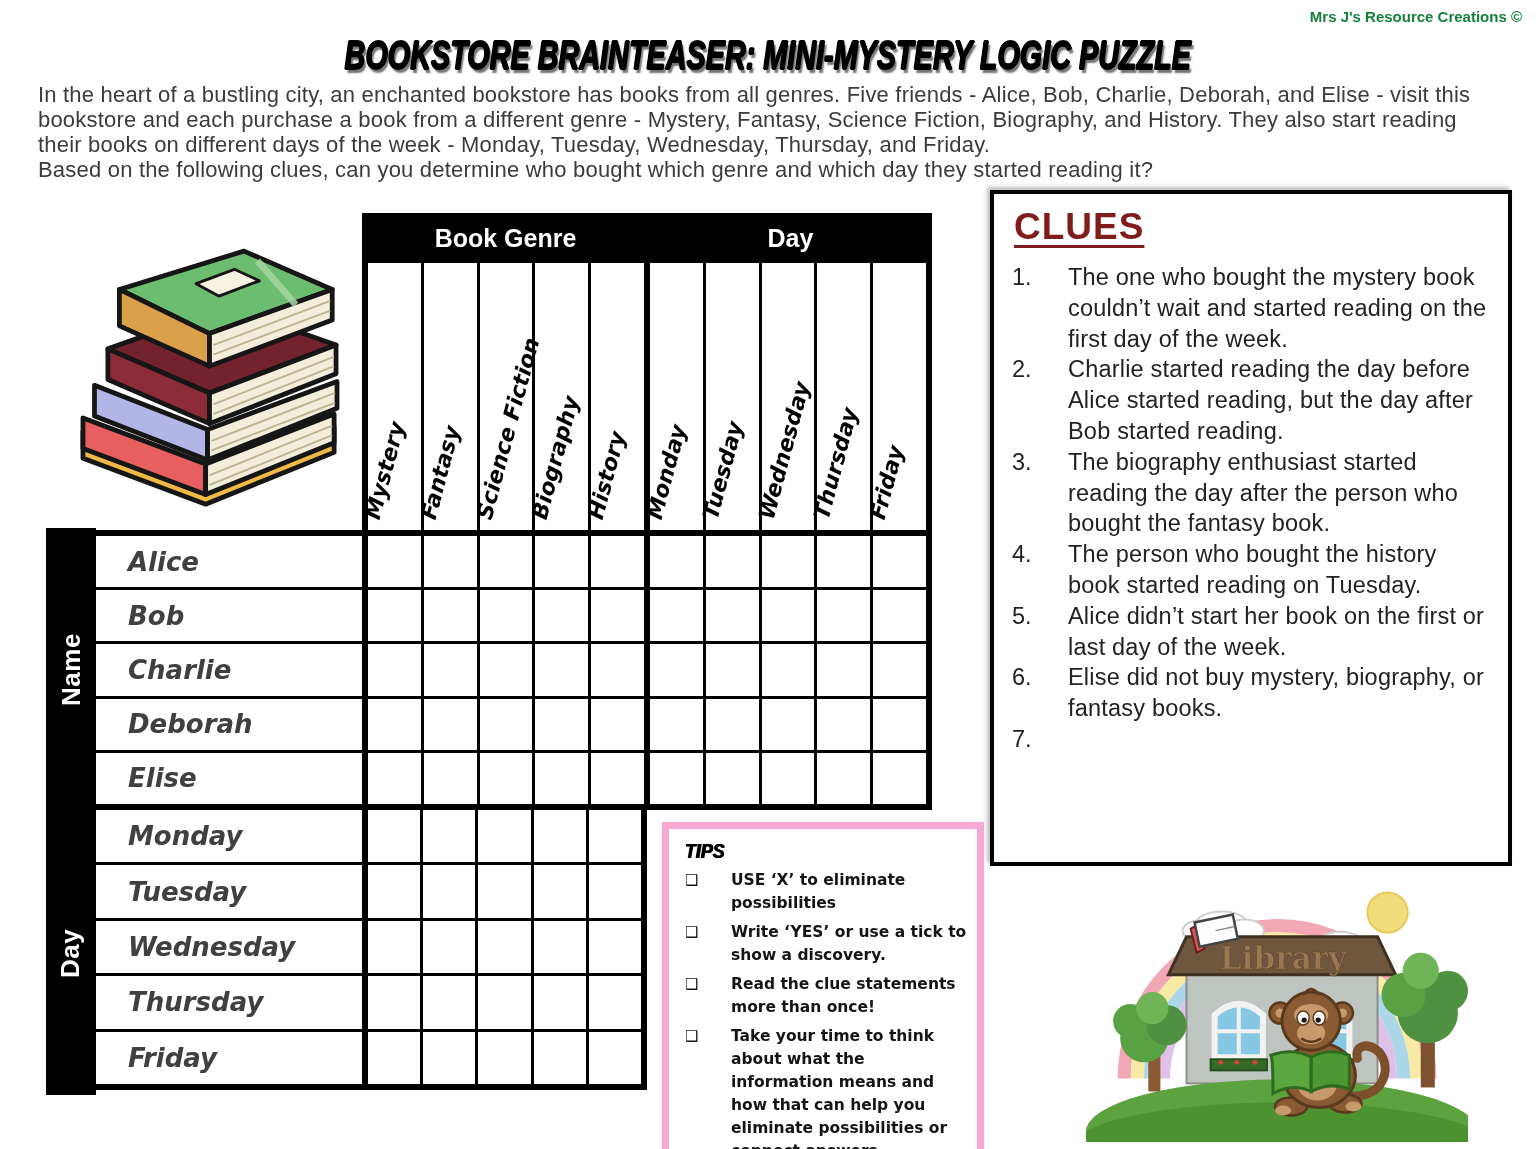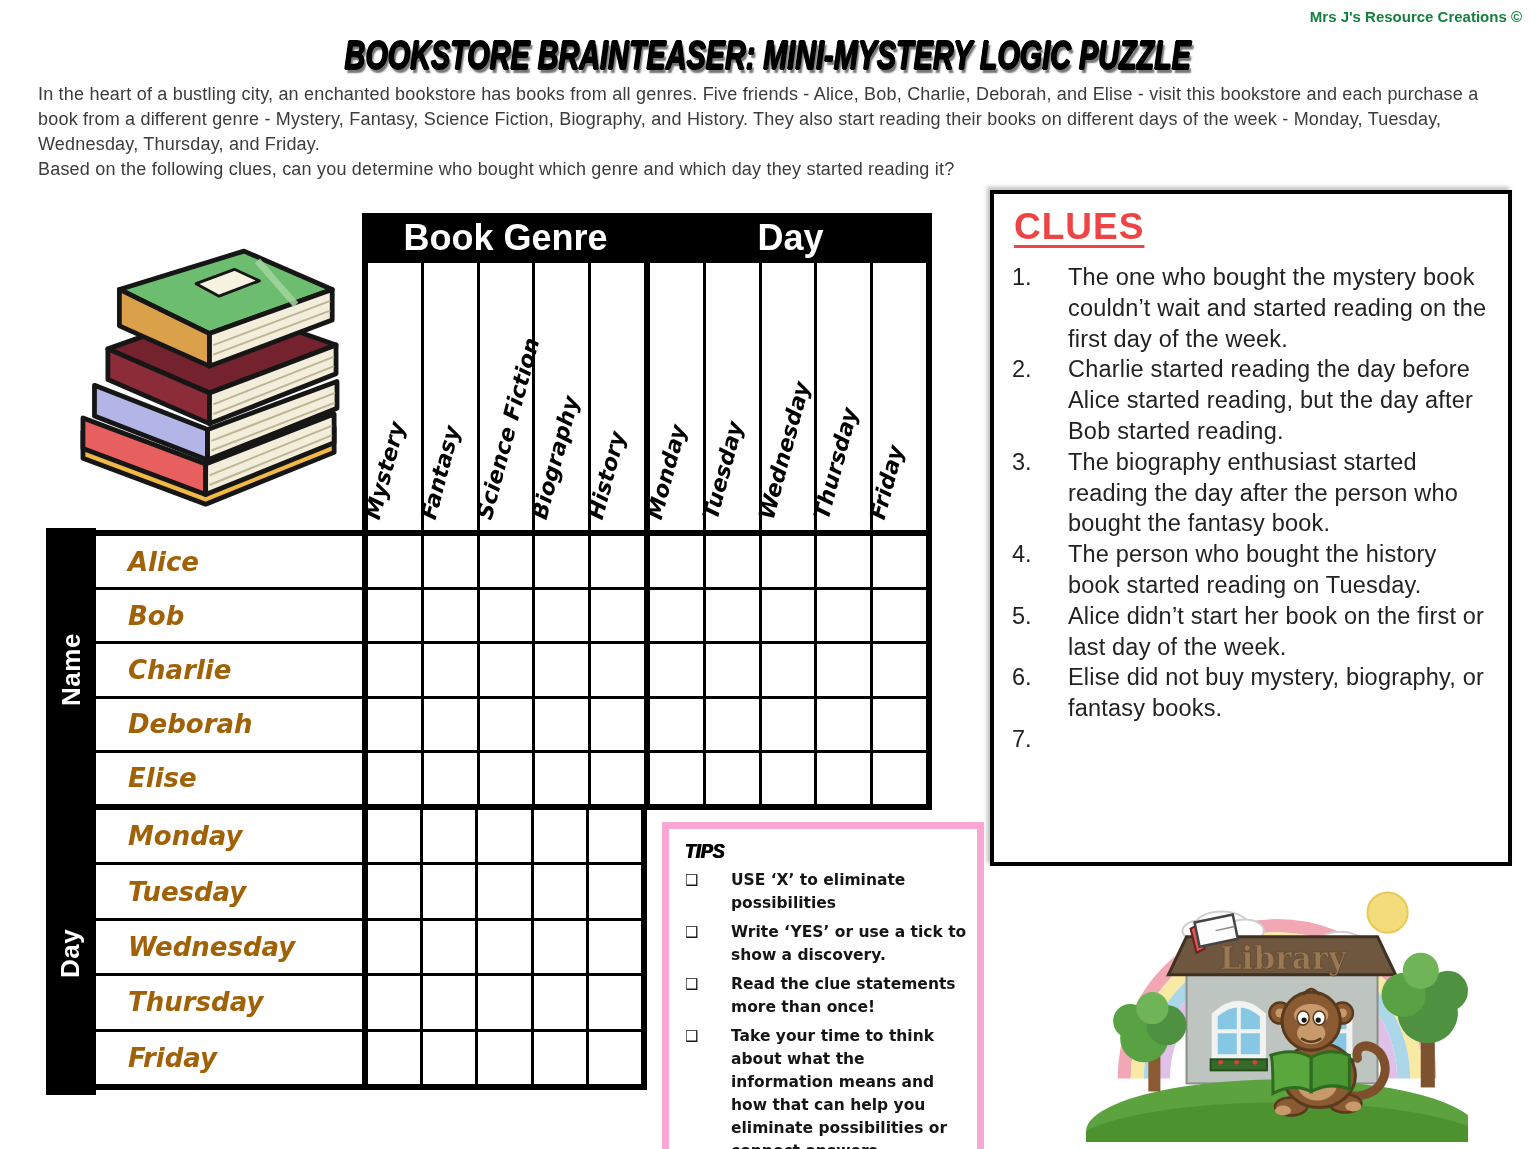--- a/index.html
+++ b/index.html
@@ -14,25 +14,25 @@
     font-size: 15px; font-weight: bold; color: #15803d;
   }
   .title { position: absolute; top: 33px; left: 0; width: 100%; text-align: center; }
   .title span {
     display: inline-block; font-size: 40px; font-weight: bold; font-style: italic;
     letter-spacing: 0px; transform: scaleX(.72); transform-origin: center;
     color:#000; white-space: nowrap;
     text-shadow: 1px 0 0 #000, -1px 0 0 #000, 0 1px 0 #000, 0 -1px 0 #000, 3px 4px 2px rgba(0,0,0,.55);
   }
   .intro { position: absolute; left: 38px; top: 82px; width: 1458px;
-    font-size: 18px; line-height: 25px; color: #3b3b3b; letter-spacing:.2px; }
+    font-size: 22px; line-height: 25px; color: #3b3b3b; letter-spacing:.2px; }
 
   
   .ghbar { position: absolute; left: 362px; top: 213px; width: 570px; height: 50px;
-    background: #000; display: flex; color: #fff; font-weight: bold; font-size: 36px; }
+    background: #000; display: flex; color: #fff; font-weight: bold; font-size: 25px; }
   .ghbar .gh { display: flex; align-items: center; justify-content: center; }
   .gh-genre { width: 287px; } .gh-day { flex: 1; }
 
   .colheads { position: absolute; left: 362px; top: 263px; width: 570px; height: 267px;
     display: flex; border-left: 6px solid #000; border-right: 6px solid #000; background:#fff; }
   .colheads .ch { flex: 1; position: relative; border-right: 3px solid #000; }
   .colheads .ch.sep { border-right: 6px solid #000; }
   .colheads .ch:last-child { border-right: none; }
   .colheads .ch span {
     position: absolute; left: 16px; bottom: 8px; transform-origin: 0 100%;
@@ -46,37 +46,37 @@
   .leftbar .vlabel span { transform: rotate(-90deg); color: #fff; font-weight: bold;
     font-size: 26px; white-space: nowrap; letter-spacing: .5px; }
 
   .rowlabels { position: absolute; left: 96px; width: 266px; height: 280px;
     border-top: 6px solid #000; border-bottom: 6px solid #000;
     display: flex; flex-direction: column; background:#fff; }
   .rowlabels.upperL { top: 530px; }
   .rowlabels.lowerL { top: 810px; border-top: none; }
   .rowlabels .rl { flex: 1; border-bottom: 3px solid #000; display: flex; align-items: center;
     padding-left: 32px; font-family: "DejaVu Sans", sans-serif; font-style: italic;
-    font-weight: bold; font-size: 26px; color:#a16207; }
+    font-weight: bold; font-size: 26px; color:#404040; }
   .rowlabels .rl:last-child { border-bottom: none; }
 
   .cells { position: absolute; border: 6px solid #000; display: flex; flex-direction: column; background: #fff; }
   .cells.upper { left: 362px; top: 530px; width: 570px; height: 280px; }
   .cells.lower { left: 362px; top: 810px; width: 285px; height: 280px; border-top: none; }
   .cells .crow { flex: 1; display: flex; border-bottom: 3px solid #000; }
   .cells .crow:last-child { border-bottom: none; }
   .cells .cell { flex: 1; border-right: 3px solid #000; cursor: pointer; }
   .cells .cell.sep { border-right: 6px solid #000; }
   .cells .cell:last-child { border-right: none; }
 
   
   .clues { position: absolute; left: 990px; top: 190px; width: 522px; height: 676px;
     border: 4px solid #000; background: #fff; padding: 12px 8px 0 18px;
     box-shadow: -3px -3px 4px rgba(0,0,0,.25); }
-  .clues-title { font-size: 37px; font-weight: bold; letter-spacing: 1px; color:#ef4444;
+  .clues-title { font-size: 37px; font-weight: bold; letter-spacing: 1px; color:#7f1d1d;
     text-decoration: underline; text-decoration-thickness: 3px; text-underline-offset: 6px;
     margin: 0 0 14px 2px; }
   .clues ol { list-style: none; }
   .clue { display: flex; font-size: 23.5px; line-height: 30.8px; color: #222; }
   .clue .num { width: 56px; flex: none; }
   .clue .txt { width: 420px; letter-spacing: .2px; }
 
   
   .tips { position: absolute; left: 662px; top: 822px; width: 322px; height: 403px;
     border: 7px solid #f9a8d4; background: #fff; padding: 10px 8px 0 16px; }

